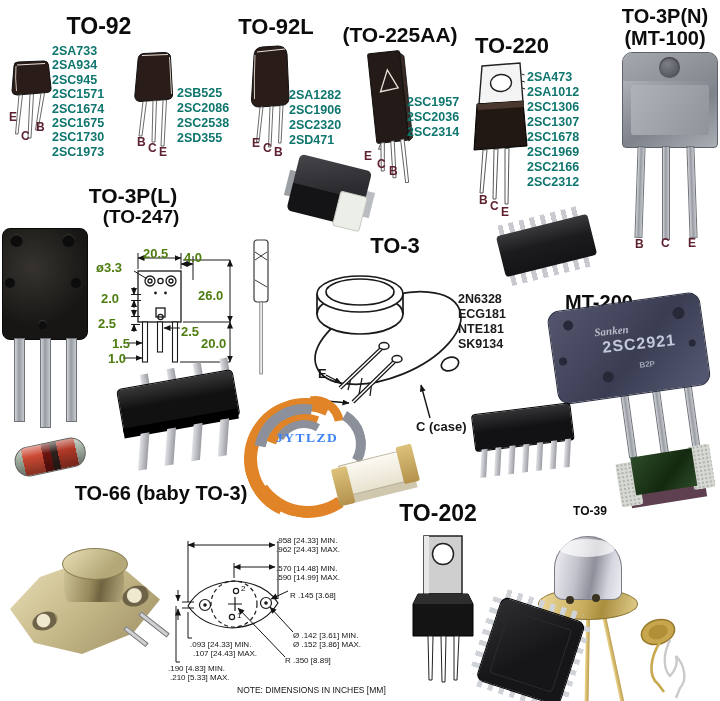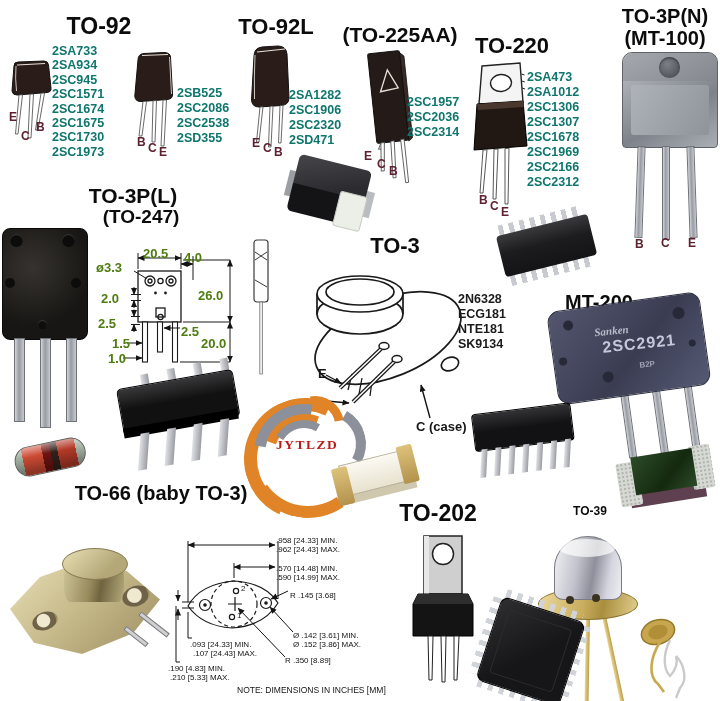--- a/index.html
+++ b/index.html
@@ -334,21 +334,21 @@
   </div>
 
   <div class="abs" style="left:242px;top:390px;width:108px;height:108px">
     <span class="arc" style="left:2px;top:8px;width:96px;height:96px;border-width:13px;border-top-color:#e08427;border-left-color:#e08427;transform:rotate(-20deg)"></span>
     <span class="arc" style="left:12px;top:14px;width:78px;height:78px;border-width:11px;border-top-color:#8b909b;transform:rotate(-35deg)"></span>
     <span class="arc" style="left:22px;top:24px;width:62px;height:62px;border-width:10px;border-top-color:#e08427;transform:rotate(-25deg)"></span>
     <span class="arc" style="left:30px;top:30px;width:48px;height:48px;border-width:8px;border-top-color:#8b909b;transform:rotate(-15deg)"></span>
     <span class="arc" style="left:44px;top:6px;width:40px;height:40px;border-width:9px;border-top-color:#e08427;transform:rotate(35deg)"></span>
     <span class="arc" style="left:48px;top:16px;width:56px;height:56px;border-width:10px;border-top-color:#8b909b;transform:rotate(75deg)"></span>
     <span class="arc" style="left:4px;top:4px;width:100px;height:100px;border-width:12px;border-bottom-color:#e08427;transform:rotate(10deg)"></span>
-    <span class="abs" style="left:34px;top:47px;font:bold 13.5px 'Liberation Serif',serif;letter-spacing:1.5px;color:#b91c1c">JYTLZD</span>
+    <span class="abs" style="left:34px;top:40px;font:bold 13.5px 'Liberation Serif',serif;letter-spacing:1.5px;color:#3b82f6">JYTLZD</span>
   </div>
 
   <div class="abs" style="left:334px;top:446px;width:92px;height:62px;transform:rotate(-14deg)">
     <div class="abs" style="left:6px;top:34px;width:74px;height:16px;background:#cfc7ae"></div>
     <div class="abs" style="left:8px;top:10px;width:70px;height:30px;background:linear-gradient(180deg,#fbf9f2,#e8e2cf);border:1px solid #b8b09a"></div>
     <div class="abs" style="left:0px;top:12px;width:16px;height:38px;border-radius:2px;background:linear-gradient(180deg,#ddc27c,#b3924c)"></div>
     <div class="abs" style="left:68px;top:6px;width:16px;height:38px;border-radius:2px;background:linear-gradient(180deg,#ddc27c,#b3924c)"></div>
   </div>
 
   <div class="abs" style="left:472px;top:400px;width:108px;height:74px;transform:rotate(-7deg)">

